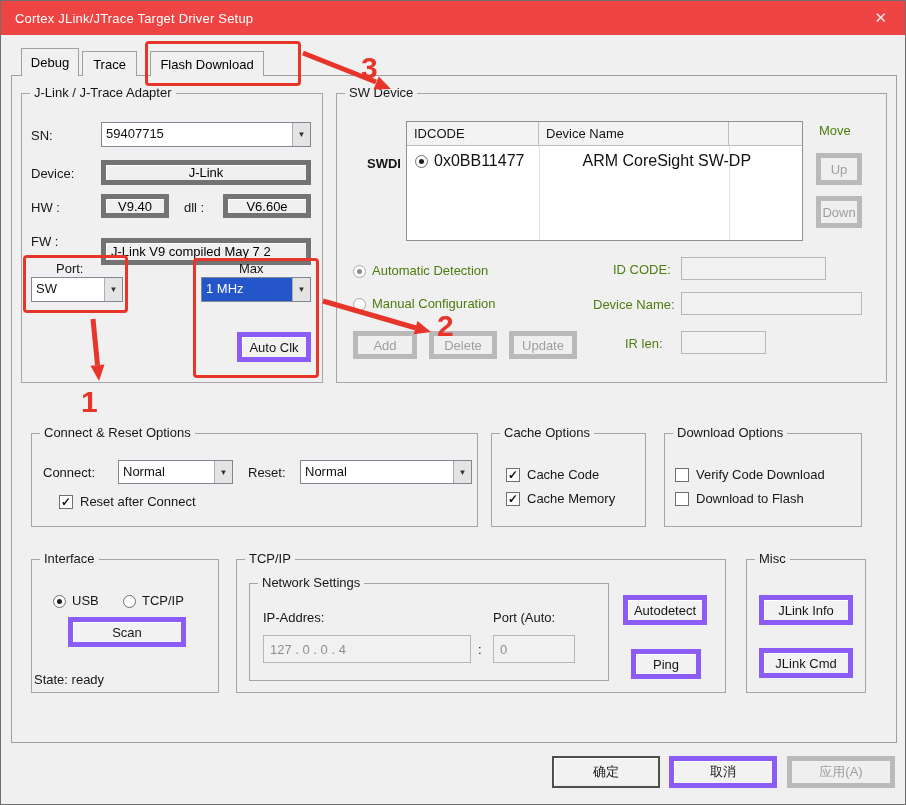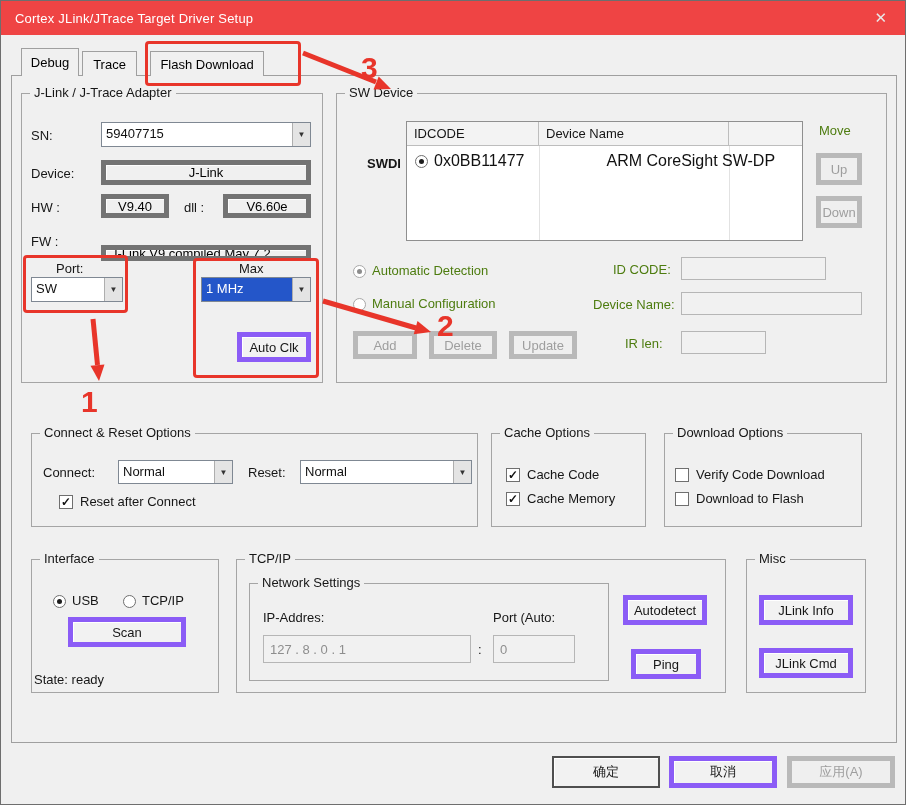--- a/index.html
+++ b/index.html
@@ -73,21 +73,21 @@
     <span class="combo-val">59407715</span>
     <span class="combo-btn">▼</span>
   </div>
   <span class="label" style="left:30px;top:165px">Device:</span>
   <div class="panel ctr" style="left:100px;top:159px;width:210px;height:25px">J-Link</div>
   <span class="label" style="left:30px;top:199px">HW :</span>
   <div class="panel ctr" style="left:100px;top:193px;width:68px;height:24px">V9.40</div>
   <span class="label" style="left:183px;top:199px">dll :</span>
   <div class="panel ctr" style="left:222px;top:193px;width:88px;height:24px">V6.60e</div>
   <span class="label" style="left:30px;top:233px">FW :</span>
-  <div class="panel" style="left:100px;top:244px;width:210px;height:16px">J-Link V9 compiled May  7 2</div>
+  <div class="panel" style="left:100px;top:237px;width:210px;height:27px">J-Link V9 compiled May  7 2</div>
   <span class="label" style="left:55px;top:260px">Port:</span>
   <div class="combo" style="left:30px;top:276px;width:92px;height:25px">
     <span class="combo-val">SW</span>
     <span class="combo-btn">▼</span>
   </div>
   <span class="label" style="left:238px;top:260px">Max</span>
   <div class="combo" style="left:200px;top:276px;width:110px;height:25px">
     <span class="combo-val sel">1 MHz</span>
     <span class="combo-btn">▼</span>
   </div>
@@ -100,21 +100,21 @@
   <div class="tbl" style="left:405px;top:120px;width:397px;height:120px">
     <div class="tbl-head">
       <span class="cell" style="width:132px">IDCODE</span>
       <span class="cell" style="width:190px">Device Name</span>
     </div>
     <div class="tbl-vline" style="left:132px"></div>
     <div class="tbl-vline" style="left:322px"></div>
     <div class="tbl-row">
       <span class="radio sel inline" style="margin-left:8px"></span>
       <span style="margin-left:6px">0x0BB11477</span>
-      <span style="margin-left:82px">ARM CoreSight SW-DP</span>
+      <span style="margin-left:58px">ARM CoreSight SW-DP</span>
     </div>
   </div>
   <span class="label dis" style="left:818px;top:122px">Move</span>
   <div class="btn dis" style="left:815px;top:152px;width:46px;height:32px">Up</div>
   <div class="btn dis" style="left:815px;top:195px;width:46px;height:32px">Down</div>
   <span class="radio dis sel" style="left:352px;top:264px"></span>
   <span class="label dis" style="left:371px;top:262px">Automatic Detection</span>
   <span class="radio dis" style="left:352px;top:297px"></span>
   <span class="label dis" style="left:371px;top:295px">Manual Configuration</span>
   <span class="label dis" style="left:612px;top:261px">ID CODE:</span>
@@ -169,21 +169,21 @@
   <div class="btn" style="left:67px;top:616px;width:118px;height:30px">Scan</div>
   <span class="label" style="left:33px;top:671px">State: ready</span>
 
   <div class="grp" style="left:235px;top:558px;width:490px;height:134px">
     <span class="grp-label">TCP/IP</span>
   </div>
   <div class="grp" style="left:248px;top:582px;width:360px;height:98px">
     <span class="grp-label">Network Settings</span>
   </div>
   <span class="label" style="left:262px;top:609px">IP-Addres:</span>
-  <div class="field dis" style="left:262px;top:634px;width:208px;height:28px">127  .   8   .   0   .   1</div>
+  <div class="field dis" style="left:262px;top:634px;width:208px;height:28px">127  .   0   .   0   .   4</div>
   <span class="label" style="left:477px;top:641px">:</span>
   <span class="label" style="left:492px;top:609px">Port (Auto:</span>
   <div class="field dis" style="left:492px;top:634px;width:82px;height:28px">0</div>
   <div class="btn" style="left:622px;top:594px;width:84px;height:30px">Autodetect</div>
   <div class="btn" style="left:630px;top:648px;width:70px;height:30px">Ping</div>
 
   <div class="grp" style="left:745px;top:558px;width:120px;height:134px">
     <span class="grp-label">Misc</span>
   </div>
   <div class="btn" style="left:758px;top:594px;width:94px;height:30px">JLink Info</div>

